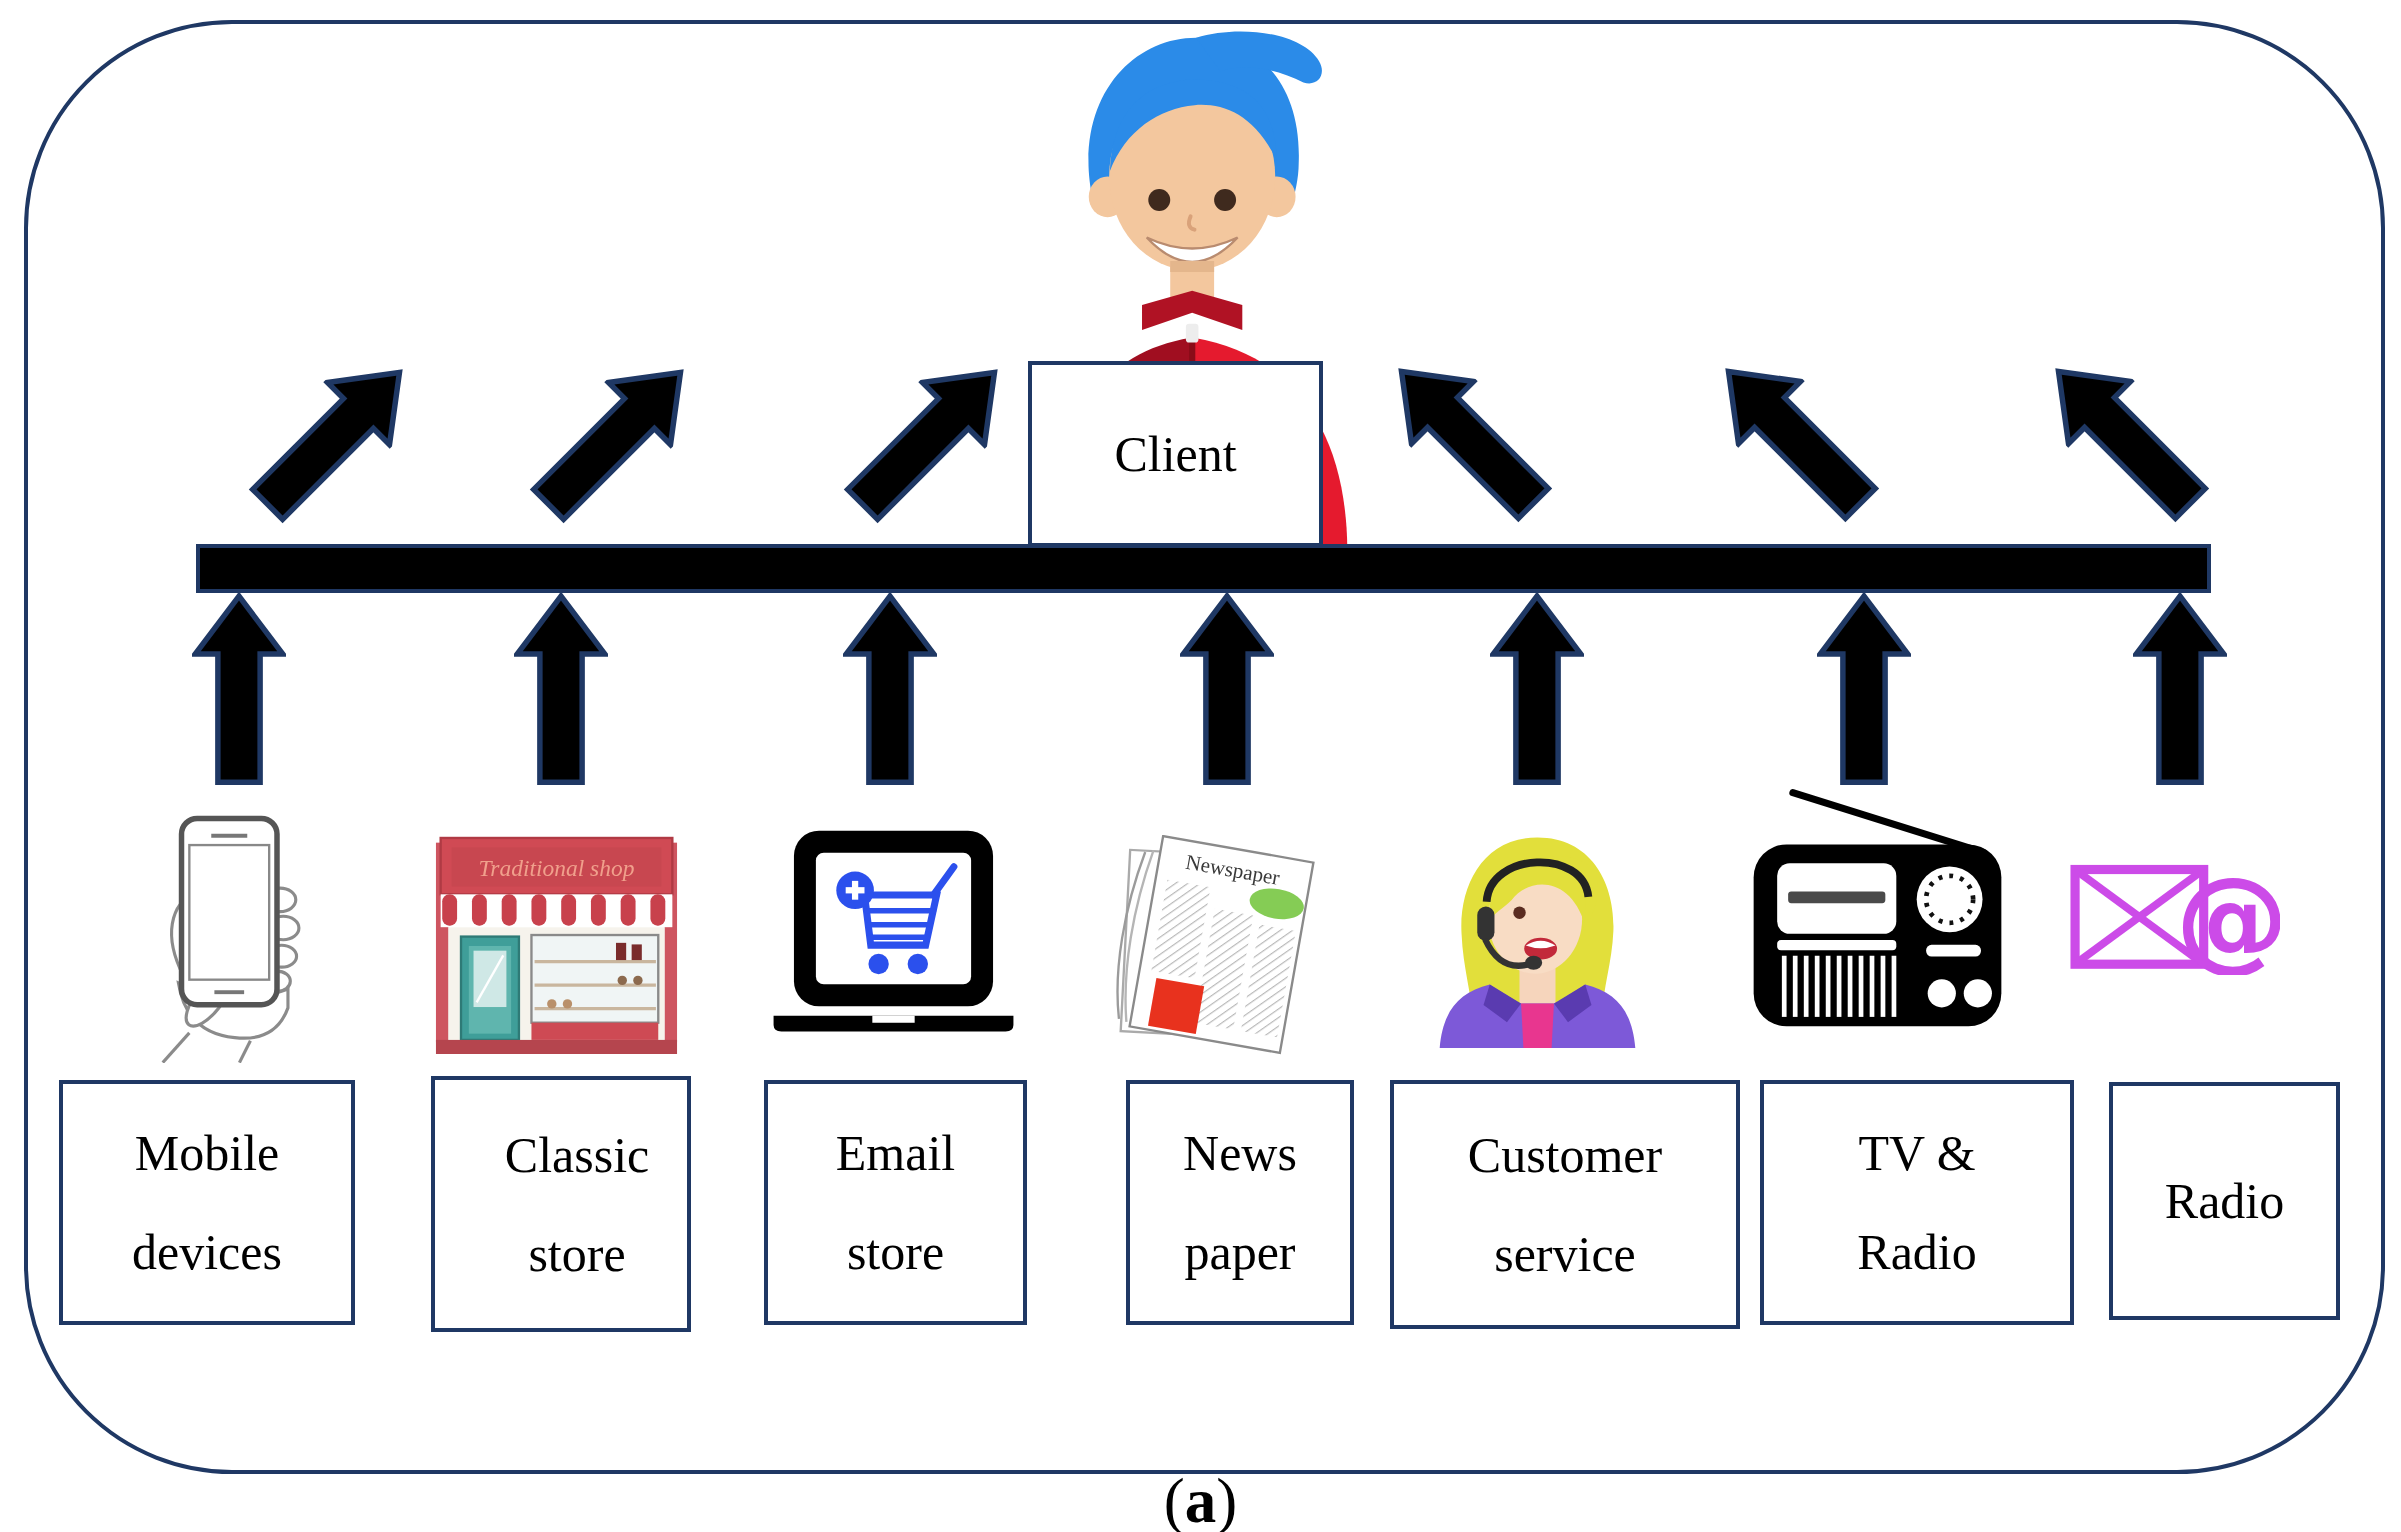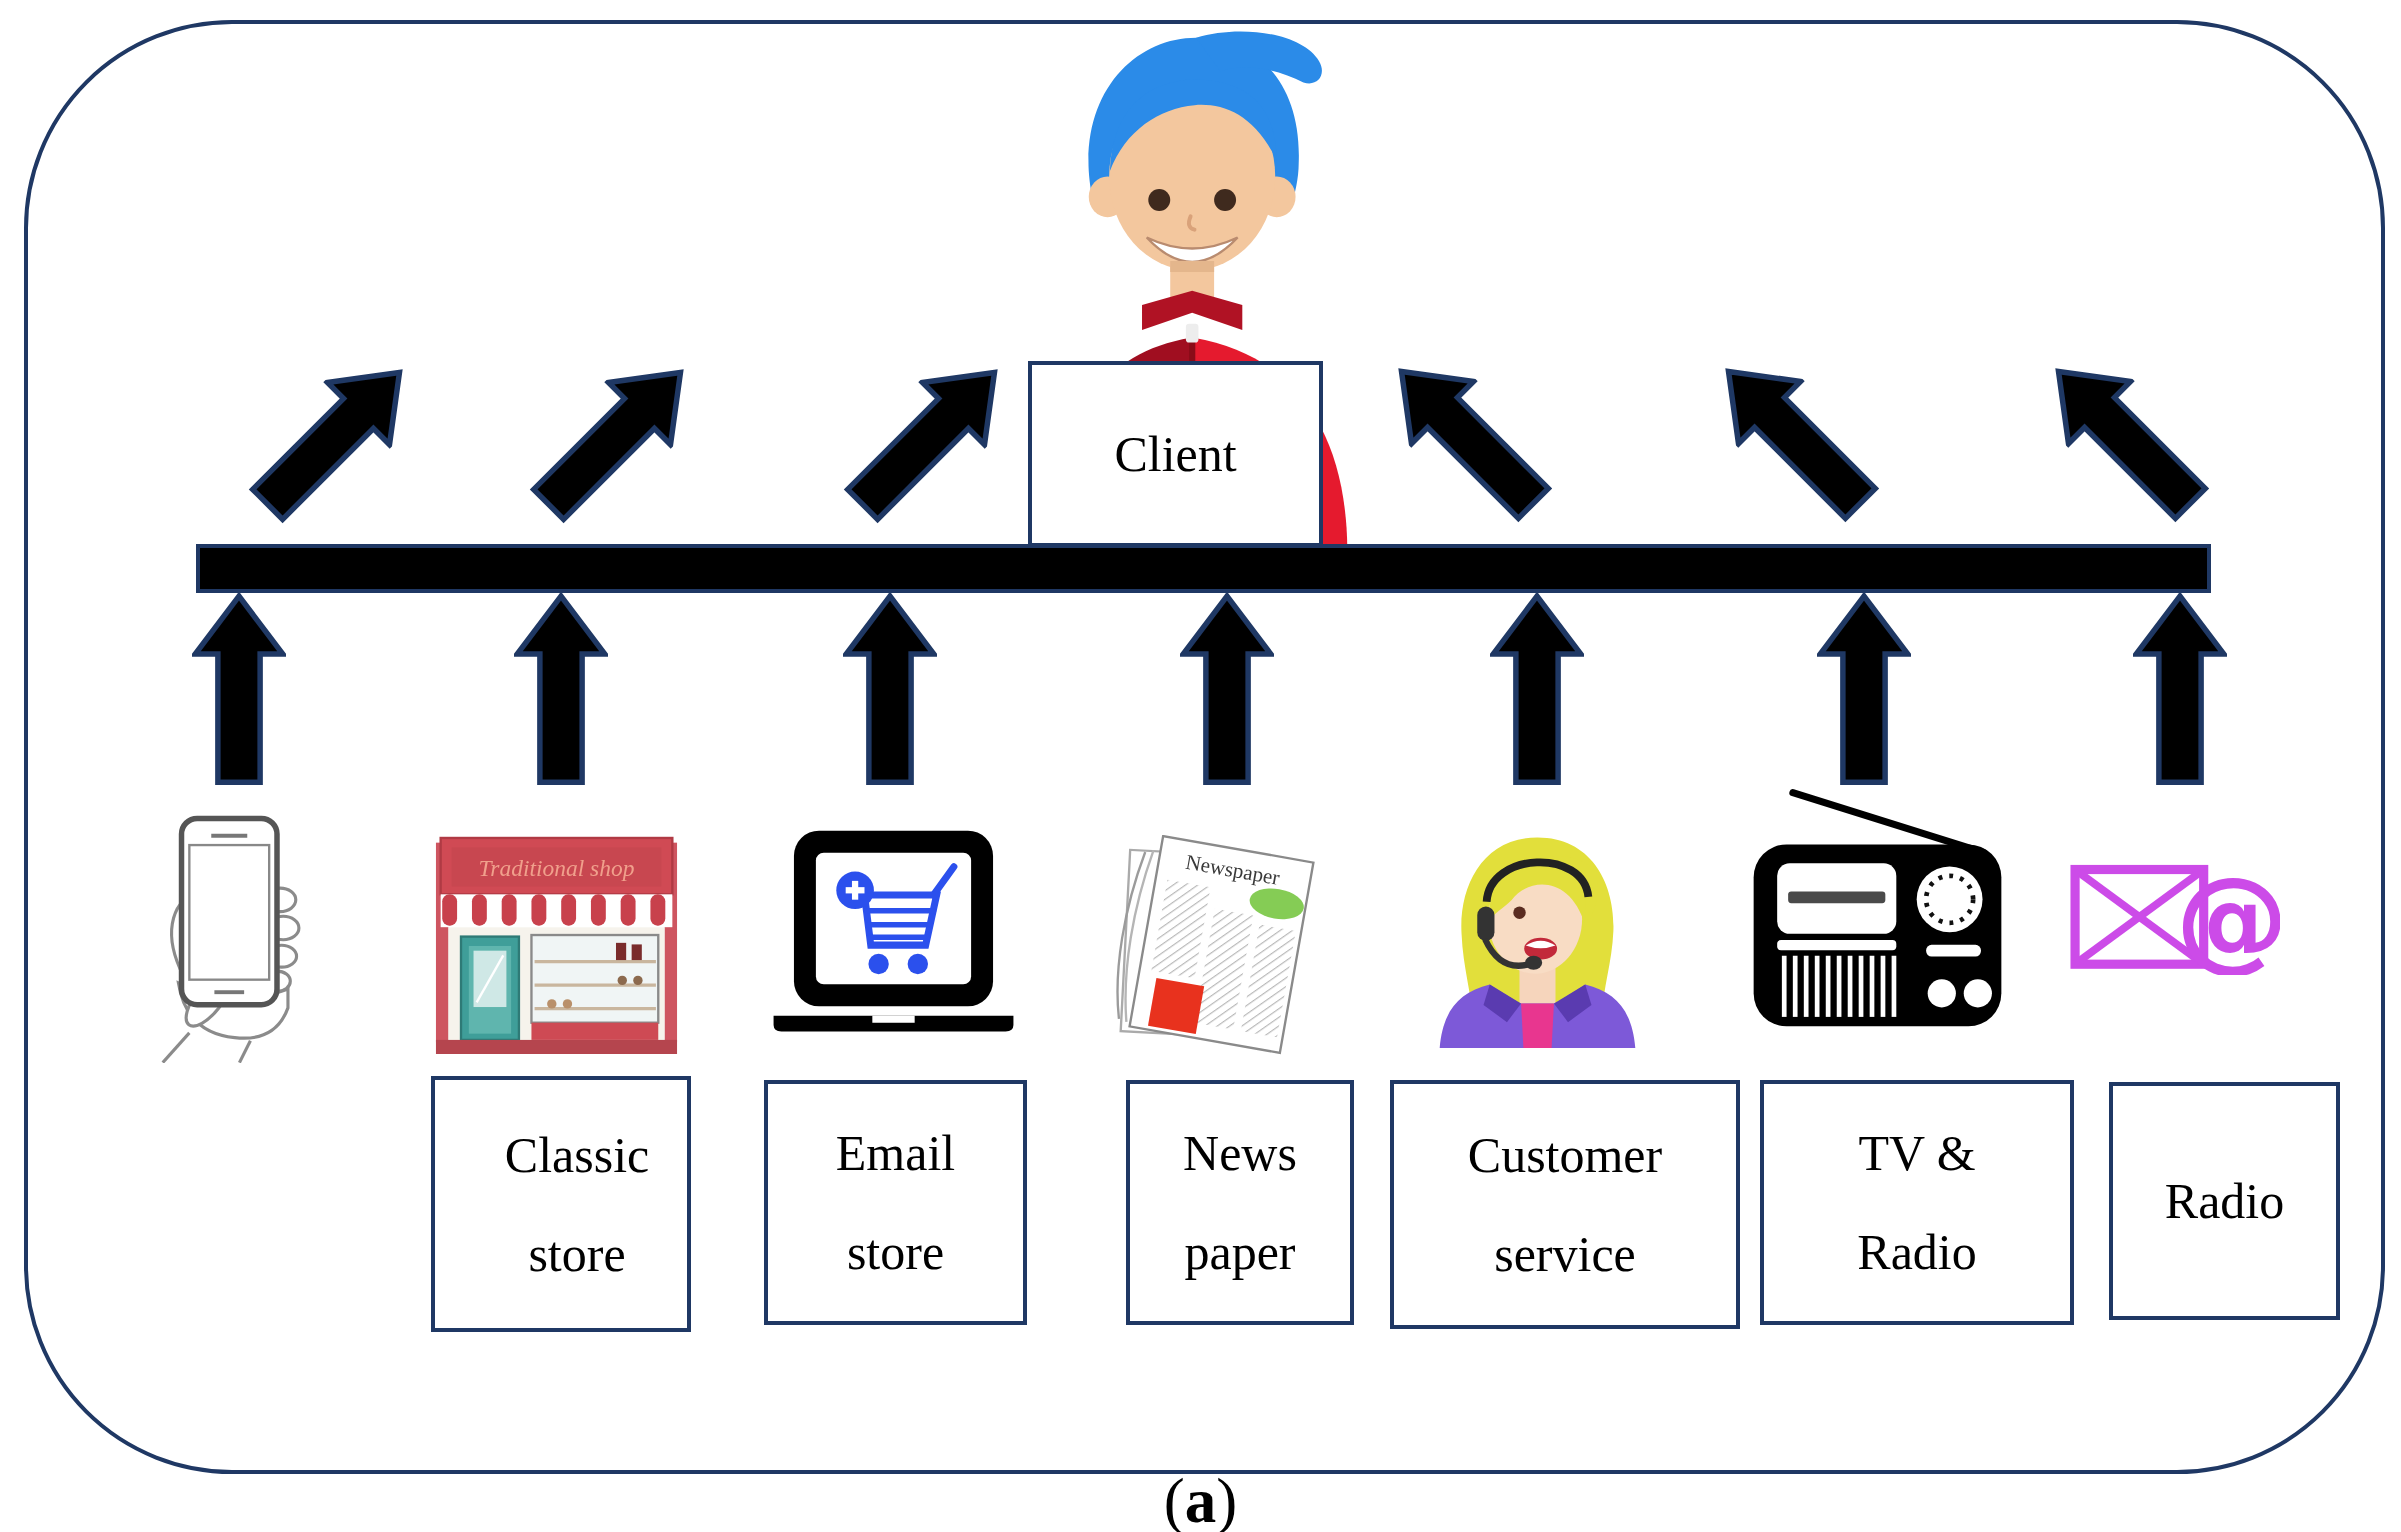--- a/index.html
+++ b/index.html
@@ -272,20 +272,24 @@
     <circle cx="298" cy="262" r="18" fill="#FFFFFF"></circle>
   </svg>
 
   <svg class="abs icon" style="left:2068px;top:858px" width="212" height="117" viewBox="0 0 300 165">
     <rect x="10" y="16" width="182" height="134" fill="#FFFFFF" stroke="#CC4BE8" stroke-width="13"></rect>
     <line x1="10" y1="16" x2="192" y2="150" stroke="#CC4BE8" stroke-width="11"></line>
     <line x1="10" y1="150" x2="192" y2="16" stroke="#CC4BE8" stroke-width="11"></line>
     <text x="152" y="140" font-size="160" font-weight="bold" fill="#CC4BE8" font-family="DejaVu Sans, sans-serif">@</text>
   </svg>
 
+  <div class="abs chbox b1">
+    <span>Mobile</span>
+    <span>devices</span>
+  </div>
   <div class="abs chbox b2">
     <span>Classic</span>
     <span>store</span>
   </div>
   <div class="abs chbox b3">
     <span>Email</span>
     <span>store</span>
   </div>
   <div class="abs chbox b4">
     <span>News</span>

